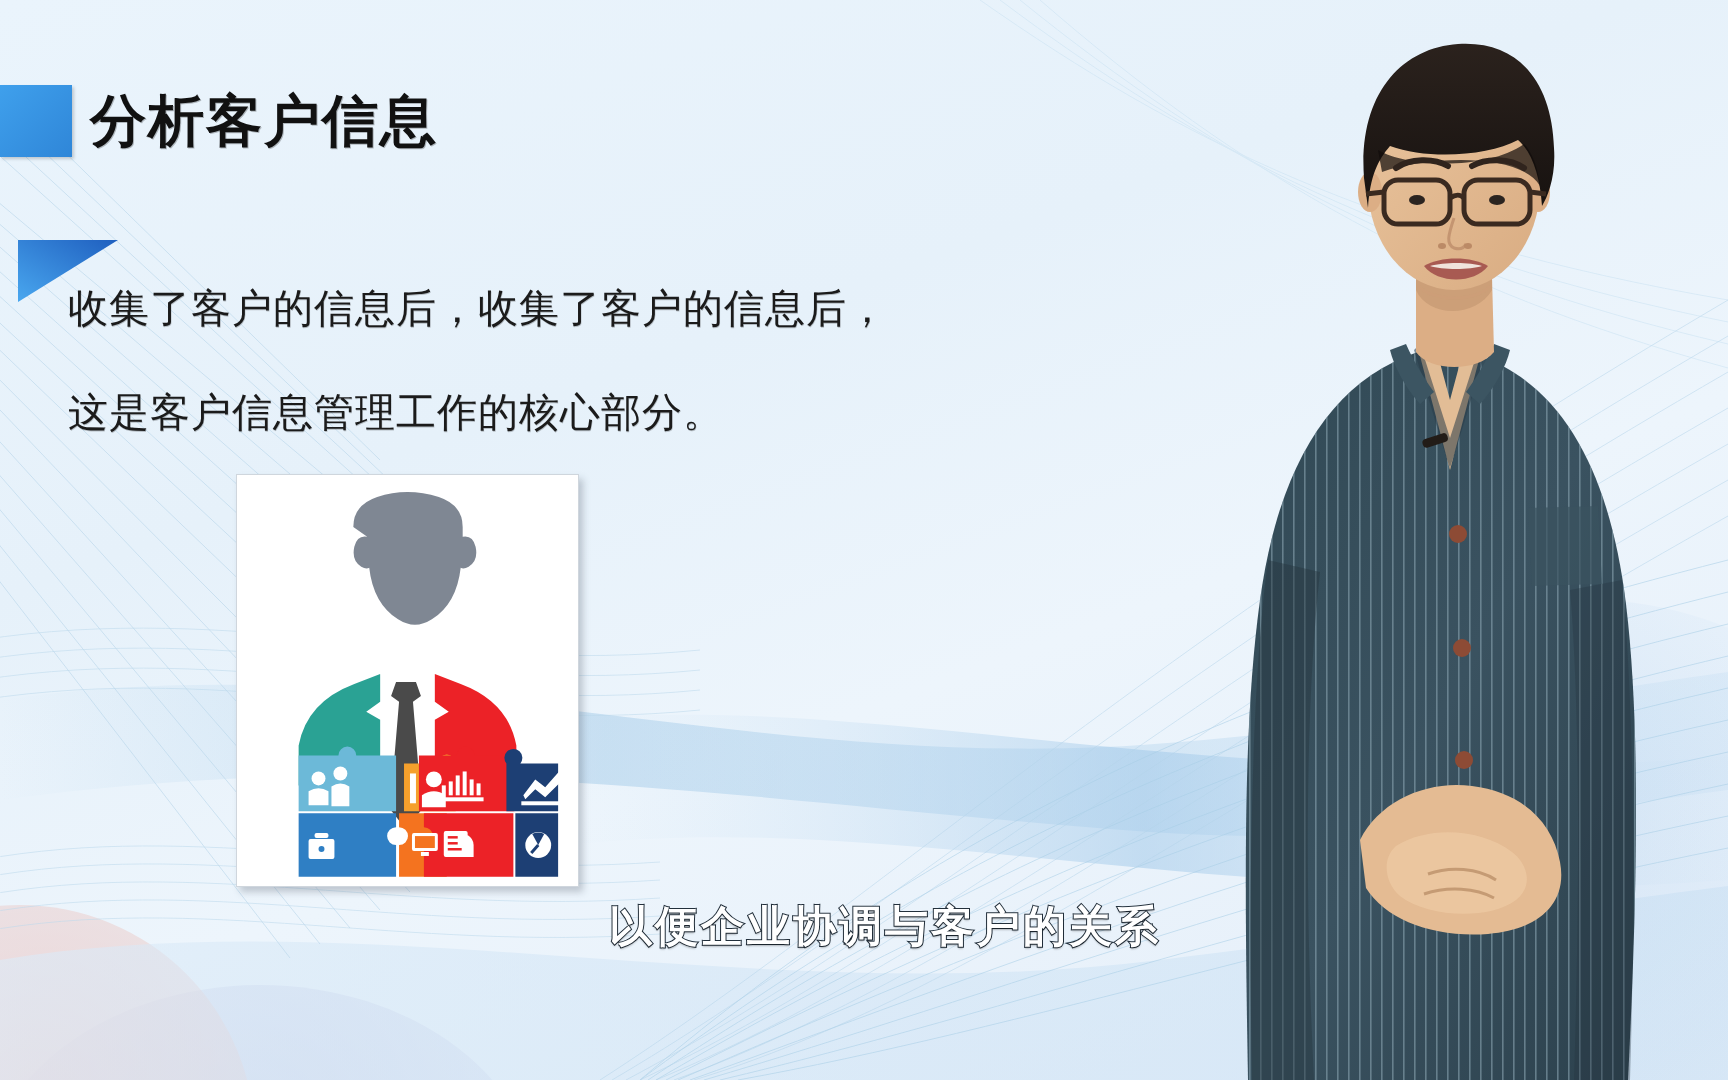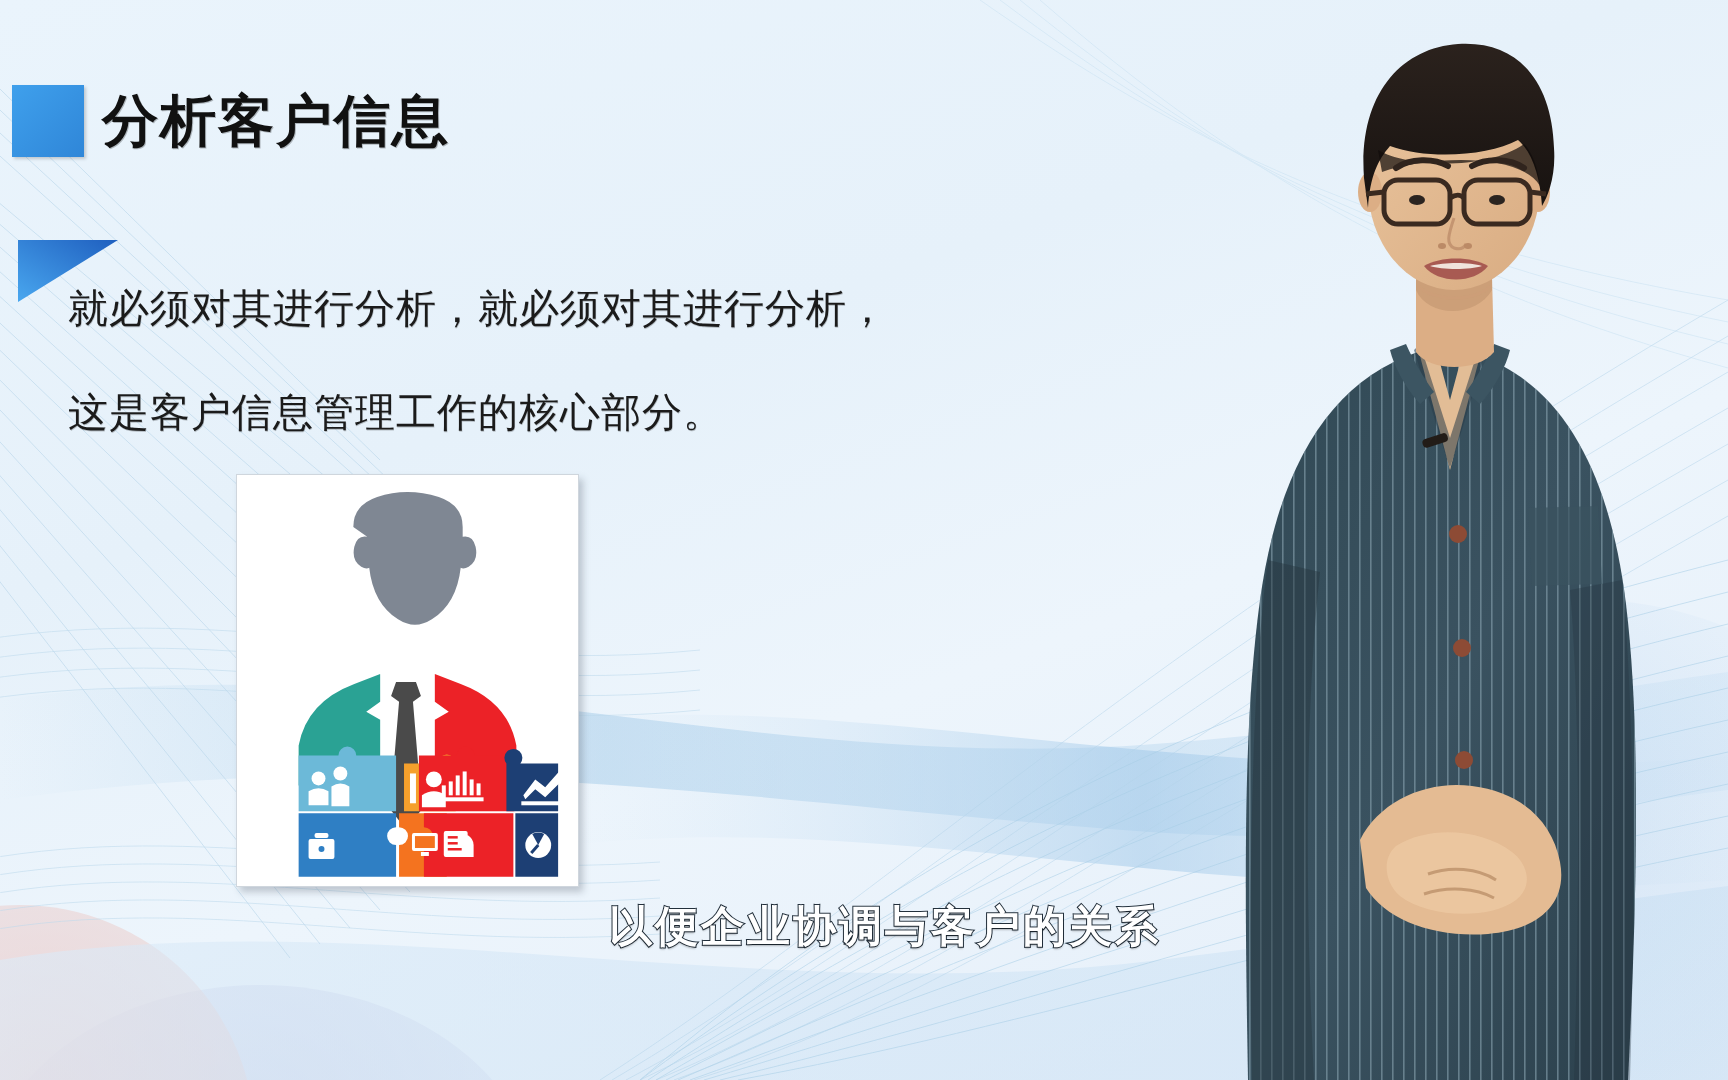--- a/index.html
+++ b/index.html
@@ -35,21 +35,21 @@
   
   .wavewrap { position:absolute; inset:0; pointer-events:none; }
   .wavewrap svg { position:absolute; }
 
   
   .ribbon { position:absolute; pointer-events:none; }
 
   
   #title-row {
     position:absolute; left:0; top:85px;
-    display:flex; align-items:center;margin-left:12px;
+    display:flex; align-items:center;
   }
   #title-accent {
     width:72px; height:72px;
     background:linear-gradient(135deg,#3fa0ec 0%,#2f86d8 100%);
     box-shadow:2px 2px 3px rgba(0,0,0,.18);
     flex:none;
   }
   #title-text {
     margin-left:18px;
     font-size:56px; font-weight:bold; color:#111;
@@ -219,21 +219,21 @@
         <linearGradient id="triGrad" x1="0" y1="1" x2="1" y2="0">
           <stop offset="0" stop-color="#49a7ef"></stop>
           <stop offset="1" stop-color="#1f5fbf"></stop>
         </linearGradient>
       </defs>
       <polygon points="0,0 100,0 0,62" fill="url(#triGrad)"></polygon>
     </svg>
   </div>
 
   <div id="body-block">
-    <div class="body-line">就必须对其进行分析，就必须对其进行分析，</div>
+    <div class="body-line">收集了客户的信息后，收集了客户的信息后，</div>
     <div class="body-line">这是客户信息管理工作的核心部分。</div>
   </div>
 
   <div id="illus-card">
     <svg viewBox="0 0 343 413" xmlns="http://www.w3.org/2000/svg">
       <rect x="0" y="0" width="343" height="413" fill="#ffffff"></rect>
 
       <g fill="#7f8793">
         <path d="M117,52 q0,-22 24,-30 q30,-10 62,0 q24,8 24,30 l0,10
                  q10,-2 13,10 q3,14 -7,20 q-5,3 -8,1

